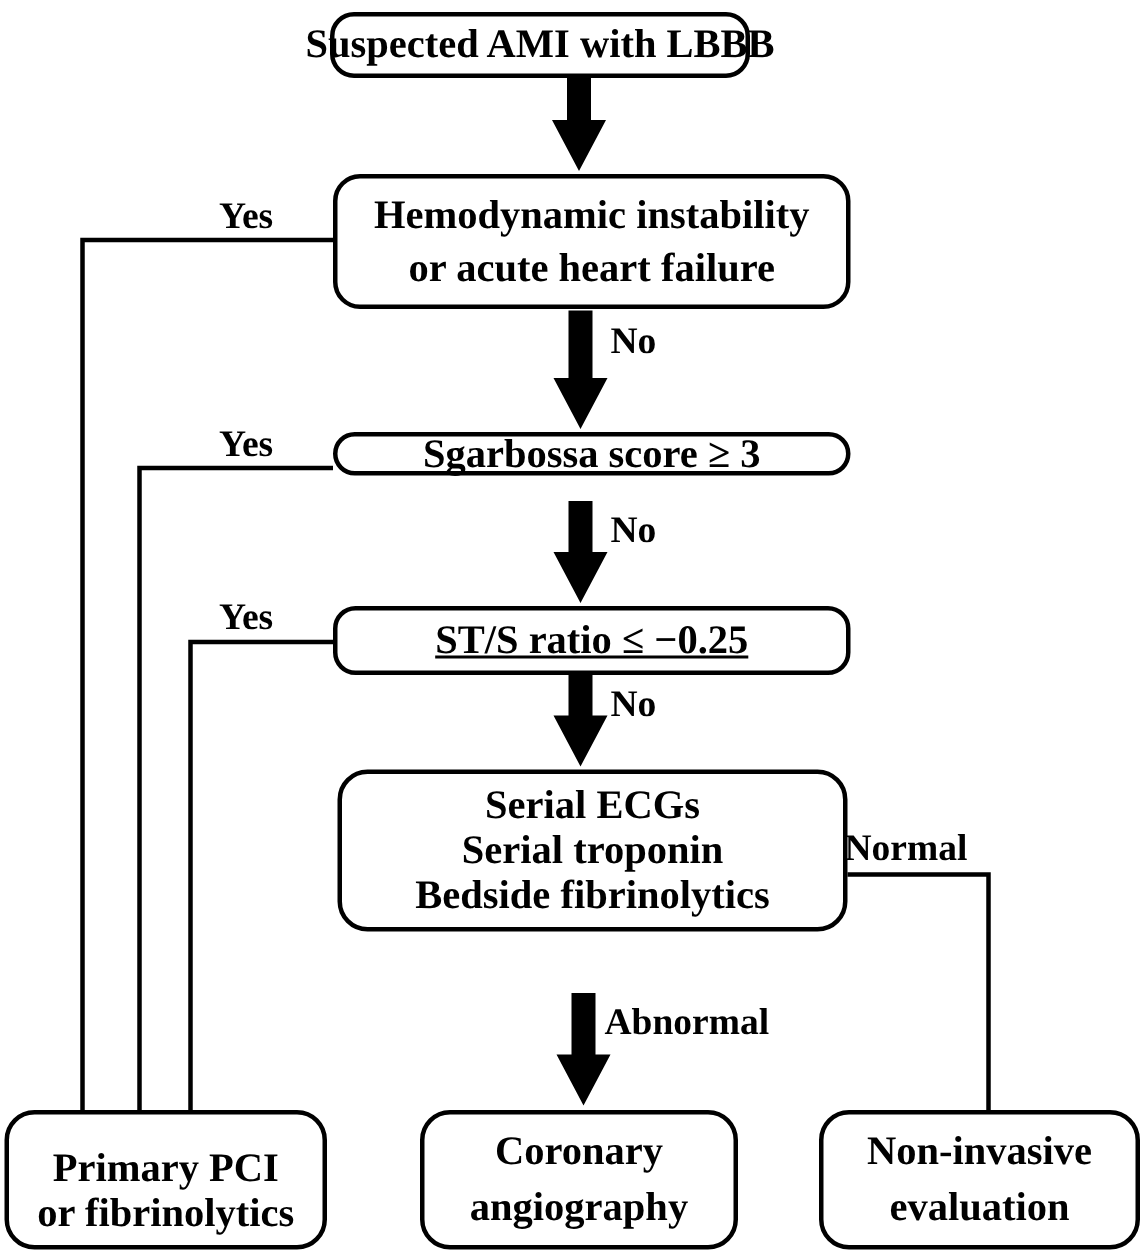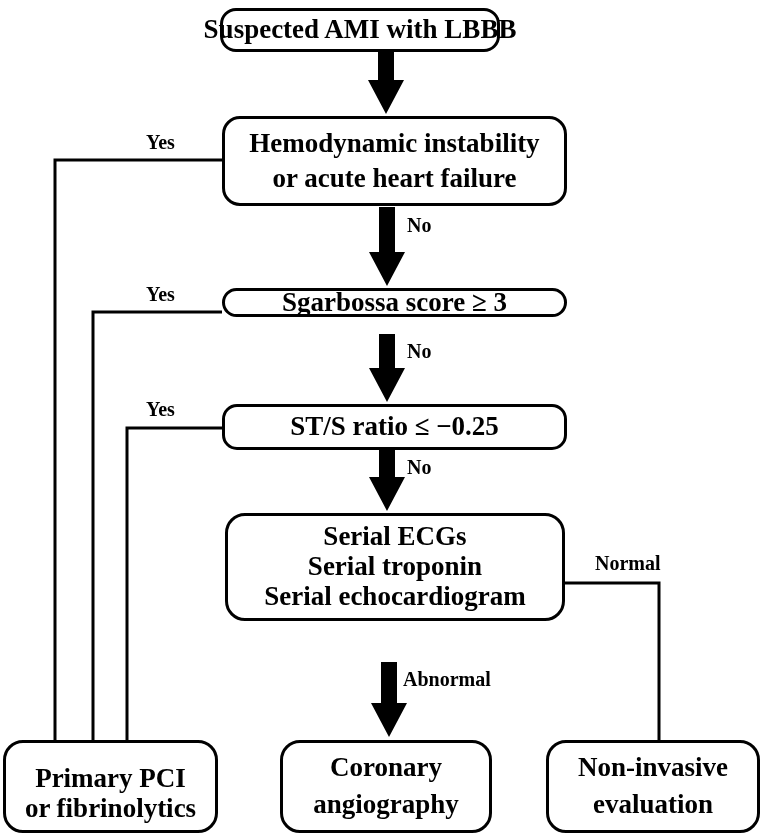--- a/index.html
+++ b/index.html
@@ -10,34 +10,34 @@
   .edges-svg{position:absolute;left:0;top:0;width:765px;height:839px;}
   .node{
     position:absolute;box-sizing:border-box;border:3px solid #000000;background:#ffffff;
     display:flex;flex-direction:column;align-items:center;justify-content:space-evenly;
     text-align:center;font-weight:bold;font-size:27px;line-height:1.1;
   }
   .node span{display:block;white-space:nowrap;}
   .node-start       {left:220px;top:8px;  width:280px;height:44px;border-radius:16px;justify-content:center;}
   .node-hemodynamic {left:222px;top:116px;width:345px;height:90px;border-radius:18px;padding:4px 0;}
   .node-sgarbossa   {left:222px;top:288px;width:345px;height:29px;border-radius:15px;justify-content:center;}
-  .node-stsratio    {left:222px;top:404px;width:345px;height:46px;border-radius:15px;}
+  .node-stsratio    {left:222px;top:404px;width:345px;height:46px;border-radius:15px;text-decoration:underline;}
   .node-workup      {left:225px;top:513px;width:340px;height:108px;border-radius:20px;padding:6px 0;}
   .node-pci         {left:3px;  top:740px;width:215px;height:93px;border-radius:20px;padding:21px 0;}
   .node-coronary    {left:280px;top:740px;width:212px;height:93px;border-radius:20px;padding:2px 0;}
   .node-noninvasive {left:546px;top:740px;width:214px;height:93px;border-radius:20px;padding:2px 0;}
-  .edge-label{position:absolute;font-weight:bold;font-size:20px;white-space:nowrap;}
+  .edge-label{position:absolute;font-weight:bold;font-size:25px;white-space:nowrap;}
   .lbl-yes1{left:146px;top:131px;}
   .lbl-yes2{left:146px;top:283px;}
   .lbl-yes3{left:146px;top:398px;}
   .lbl-no1{left:407px;top:214px;}
   .lbl-no2{left:407px;top:340px;}
   .lbl-no3{left:407px;top:456px;}
   .lbl-abnormal{left:403px;top:668px;}
-  .lbl-normal{left:563px;top:552px;padding-left:32px;}
+  .lbl-normal{left:563px;top:552px;}
 </style>
 </head>
 <body>
 
 <div class="canvas">
 
   <svg class="edges-svg" viewBox="0 0 765 839" xmlns="http://www.w3.org/2000/svg">
 
     <polyline points="222,160 55,160 55,740" fill="none" stroke="#000000" stroke-width="3"></polyline>
     <polyline points="222,312 93,312 93,740" fill="none" stroke="#000000" stroke-width="3"></polyline>
@@ -64,21 +64,21 @@
     <span>Sgarbossa score ≥ 3</span>
   </div>
 
   <div class="node node-stsratio">
     <span>ST/S ratio ≤ −0.25</span>
   </div>
 
   <div class="node node-workup">
     <span>Serial ECGs</span>
     <span>Serial troponin</span>
-    <span>Serial echocardiogram</span>
+    <span>Bedside fibrinolytics</span>
   </div>
 
   <div class="node node-pci">
     <span>Primary PCI</span>
     <span>or fibrinolytics</span>
   </div>
 
   <div class="node node-coronary">
     <span>Coronary</span>
     <span>angiography</span>

